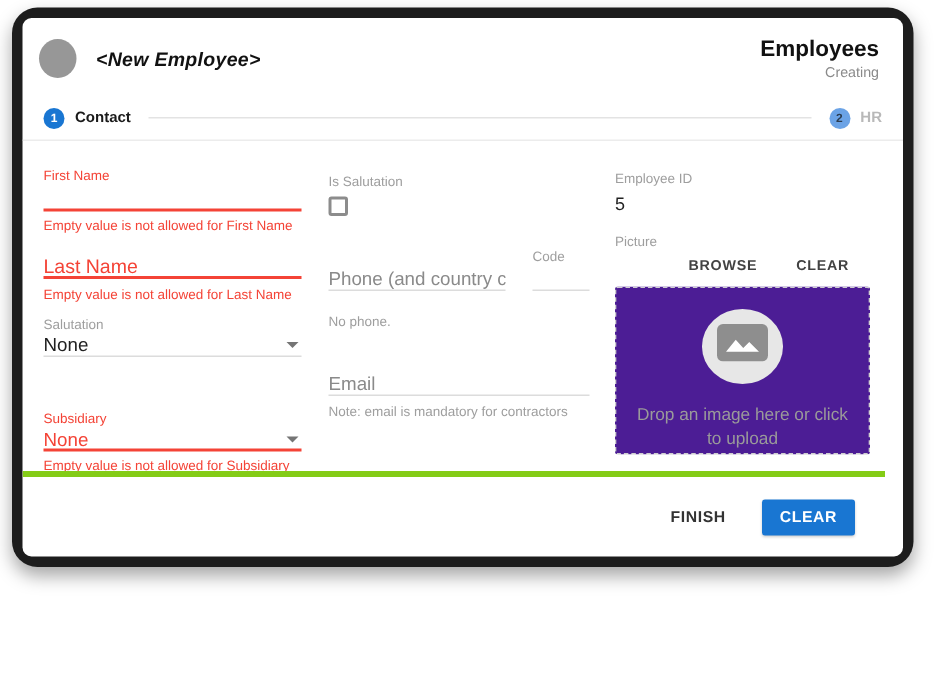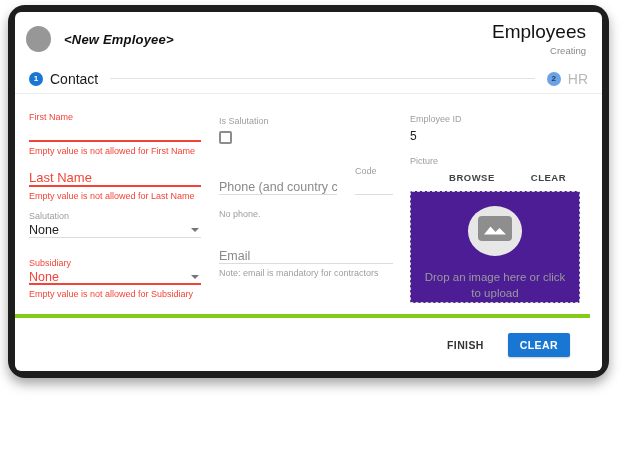--- a/index.html
+++ b/index.html
@@ -22,28 +22,28 @@
     width:100%;height:100%;background:#fff;border-radius:6px;
     overflow:hidden;position:relative;color:#212121;
   }
   
   .header{display:flex;justify-content:space-between;align-items:center;
     padding:14px 16px 12px 11px;height:52px;}
   .header-left{display:flex;align-items:center;}
   .avatar{width:25px;height:26px;border-radius:50%;background:#979797;flex:0 0 auto;}
   .page-title{font-size:13px;font-weight:bold;font-style:italic;color:#111;margin-left:13px;letter-spacing:.2px;}
   .header-right{text-align:right;line-height:1.2;}
-  .app-title{font-size:19px;font-weight:normal;color:#111;}
+  .app-title{font-size:15px;font-weight:bold;color:#111;}
   .app-subtitle{font-size:9.5px;color:#8a8a8a;margin-top:1px;}
   
   .stepper{display:flex;align-items:center;height:30px;padding:0 14px;border-bottom:1px solid #ececec;}
   .step{display:flex;align-items:center;cursor:pointer;}
   .step-circle{width:14px;height:14px;border-radius:50%;background:var(--accent-blue);
     color:#fff;font-size:8px;font-weight:bold;display:flex;align-items:center;justify-content:center;flex:0 0 auto;}
-  .step-label{font-size:14px;font-weight:normal;color:#1a1a1a;margin-left:7px;}
+  .step-label{font-size:10px;font-weight:bold;color:#1a1a1a;margin-left:7px;}
   .step.future .step-circle{background:#6ba3e6;color:#2b3c50;}
   .step.future .step-label{color:#b8b8b8;}
   .step-line{flex:1;height:1px;background:#e3e3e3;margin:0 12px;}
   
   .form-area{position:relative;height:279px;}
   .col{position:absolute;top:0;}
   .col-left{left:14px;width:172px;}
   .col-mid{left:204px;width:174px;}
   .col-right{left:395px;width:170px;}
   .small-label{font-size:9px;color:#9e9e9e;line-height:11px;}
@@ -58,39 +58,39 @@
   .ln-input{margin-top:14px;height:16px;border-bottom:2px solid var(--error-red);font-size:13px;}
   .ln-input::placeholder{color:var(--error-red);opacity:1;}
   
   .sel-label{margin-top:9px;}
   .sel-row{margin-top:2px;display:flex;justify-content:space-between;align-items:center;
     height:14px;line-height:14px;font-size:12.5px;border-bottom:1px solid #dcdcdc;cursor:pointer;}
   .sel-row.err{border-bottom:2px solid var(--error-red);}
   .sel-row.err .sel-value{color:var(--error-red);}
   .caret{width:0;height:0;border-left:4px solid transparent;border-right:4px solid transparent;
     border-top:4.5px solid #757575;margin-right:2px;}
-  .sub-label{margin-top:20px;}
+  .sub-label{margin-top:36px;}
   
   .ic-label{margin-top:22px;}
   .checkbox{margin-top:4px;width:13px;height:13px;border:2px solid #8c8c8c;border-radius:2px;cursor:pointer;}
   .phone-row{display:flex;align-items:flex-end;gap:18px;margin-top:22px;}
   .phone-field{flex:1;}
   .code-field{width:38px;}
   .field-input{height:15px;border-bottom:1px solid #dcdcdc;font-size:12.5px;}
   .field-input::placeholder{color:#8a8a8a;opacity:1;}
   .hint{font-size:9px;color:#9e9e9e;line-height:11px;}
   .phone-hint{margin-top:14px;}
   .email-input{margin-top:28px;height:16px;border-bottom:1px solid #dcdcdc;font-size:12.5px;}
   .email-input::placeholder{color:#8a8a8a;opacity:1;}
   .email-note{margin-top:4px;}
   
   .eid-label{margin-top:20px;}
   .eid-value{margin-top:4px;font-size:12px;color:#222;}
   .pic-label{margin-top:13px;}
-  .pic-actions{margin-top:1px;display:flex;justify-content:flex-end;gap:32px;padding-right:12px;}
+  .pic-actions{margin-top:1px;display:flex;justify-content:flex-end;gap:22px;padding-right:12px;}
   .text-btn{border:none;background:none;font-family:"Liberation Sans",sans-serif;
     font-size:9.5px;font-weight:bold;color:#424242;letter-spacing:.5px;cursor:pointer;padding:4px 2px;}
   .dropzone{margin-top:4px;height:112px;border:1.5px dashed #cfcfcf;border-radius:2px;
     background:#4c1d95;display:flex;flex-direction:column;align-items:center;cursor:pointer;}
   .dz-circle{margin-top:14px;width:54px;height:54px;border-radius:50%;background:#e7e7e7;
     display:flex;align-items:center;justify-content:center;}
   .dz-text{margin-top:13px;font-size:11.5px;color:#9a9a9a;text-align:center;line-height:1.45;width:152px;}
   
   .footer{position:absolute;left:0;right:12px;bottom:0;height:57px;border-top:4px solid #84cc16;
     display:flex;align-items:center;justify-content:flex-end;gap:22px;padding-right:20px;}

